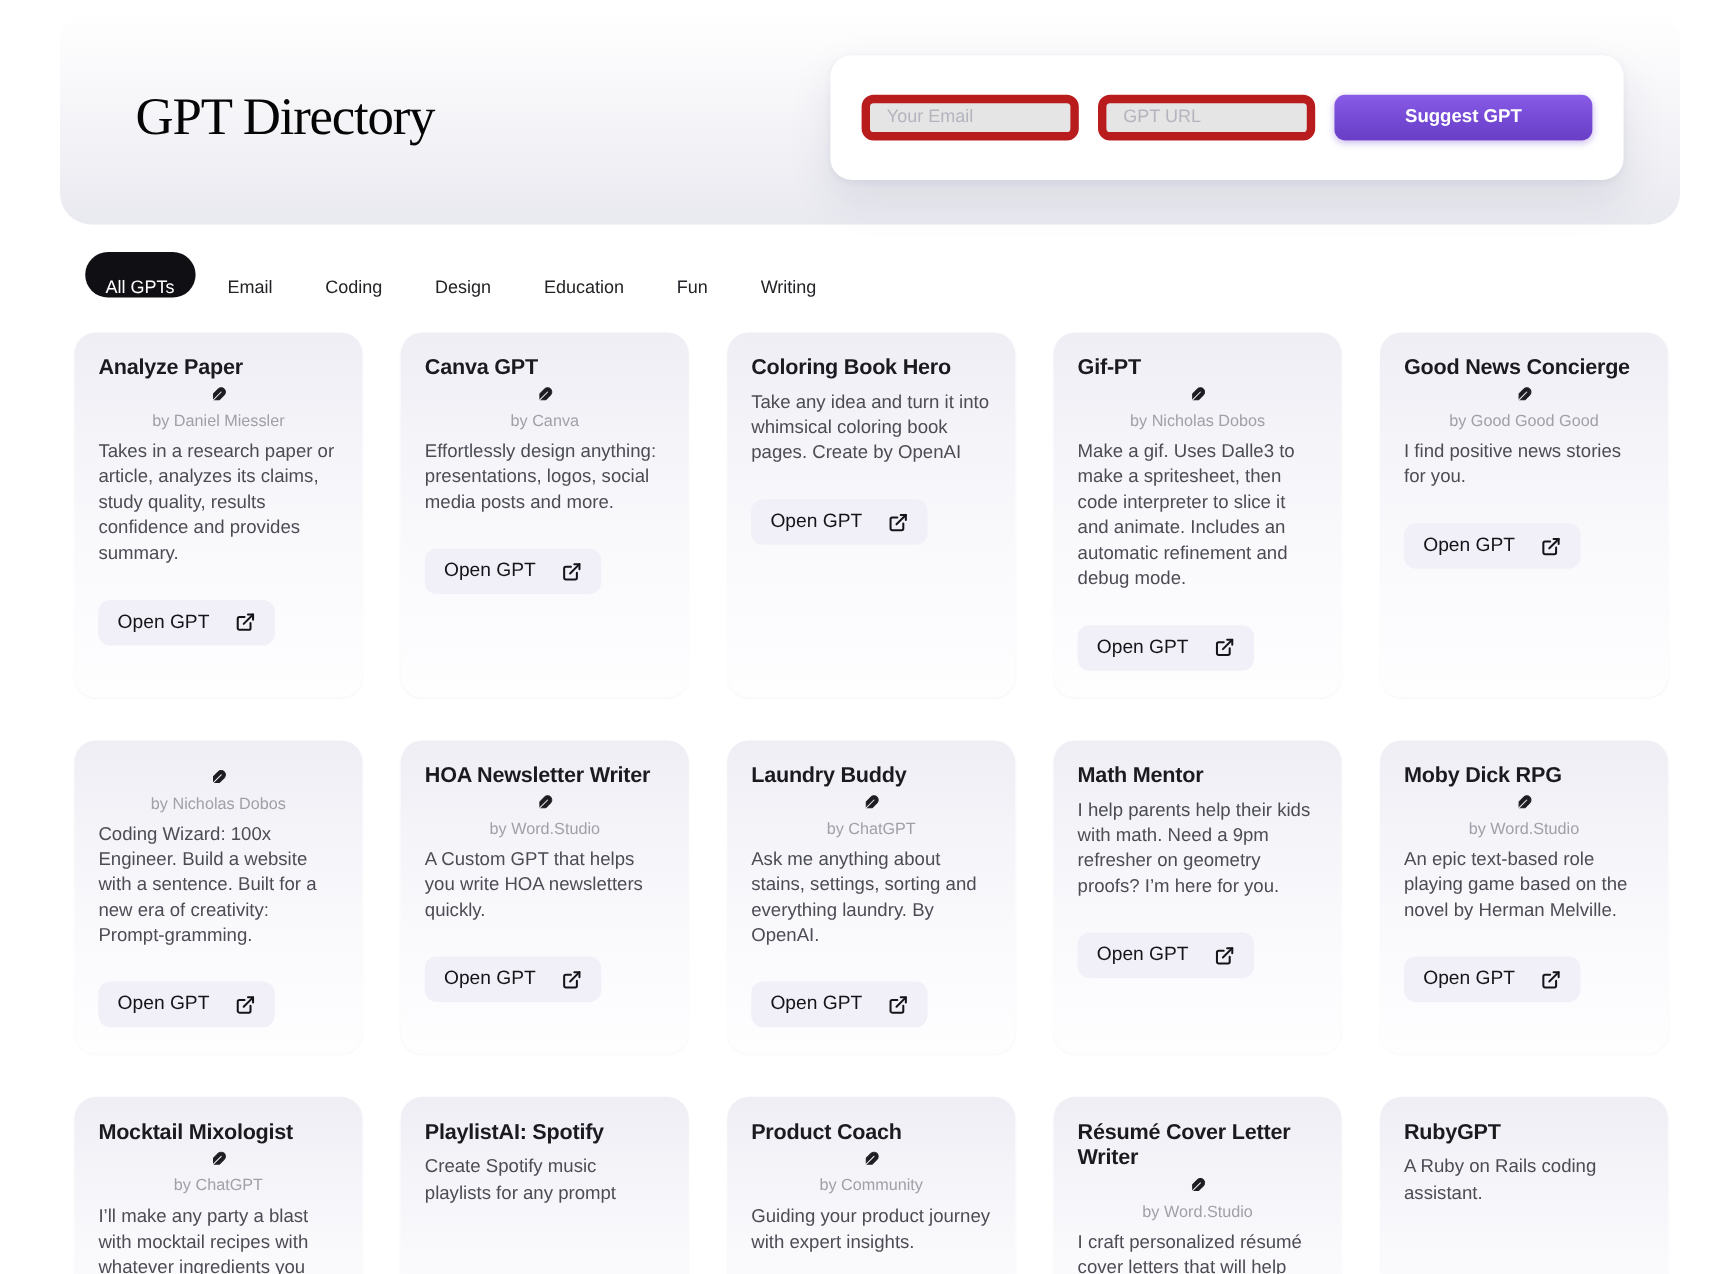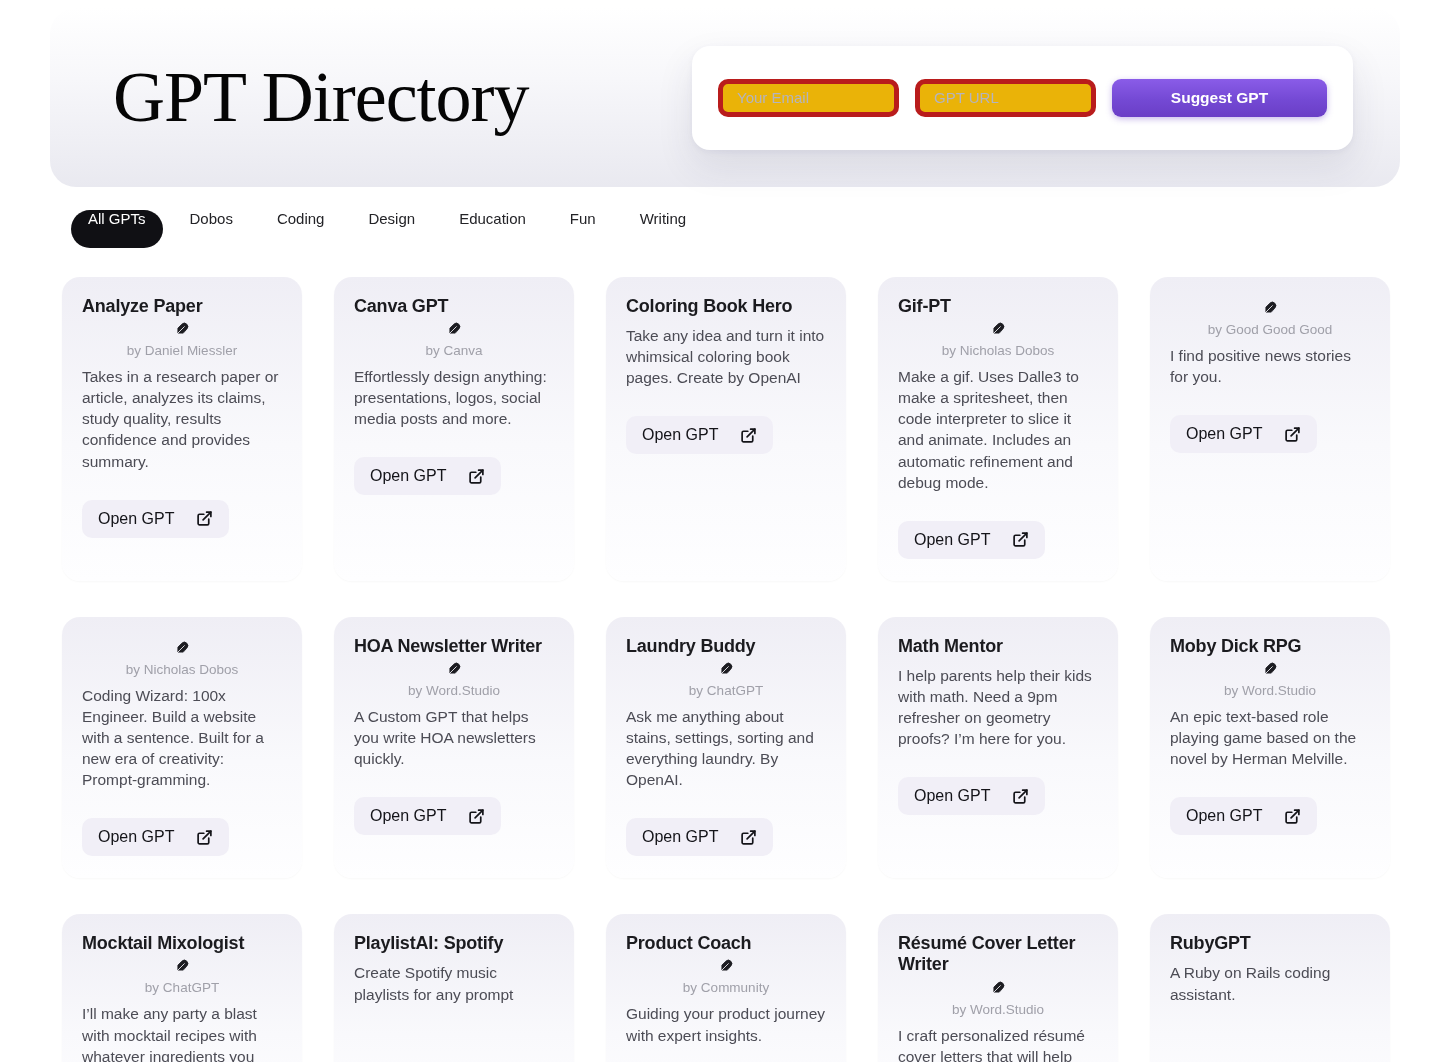--- a/index.html
+++ b/index.html
@@ -8,45 +8,45 @@
 
   
   .header-band{
     margin:8px 47px 0 50px; height:179px; border-radius:26px;
     background:linear-gradient(180deg,#ffffff 0%,#f7f7fa 40%,#e9e9f0 100%);
     display:flex; align-items:center; justify-content:space-between;
     padding:0 47px 0 63px;
   }
   .site-title{
     font-family:"Liberation Serif","DejaVu Serif",serif;
-    font-size:72px; font-weight:500; color:#050505; letter-spacing:-1px;
+    font-size:44px; font-weight:500; color:#050505; letter-spacing:-1px;
   }
   .form-card{
     background:#ffffff; border-radius:18px;
     box-shadow:0 16px 36px rgba(45,45,90,.10), 0 2px 6px rgba(45,45,90,.05);
     padding:33px 26px; display:flex; gap:16px; align-items:center;
   }
   .form-card input{
-    width:181px; height:38px; border:5px solid #b91c1c; border-radius:10px;
-    padding:0 14px; font-size:15px; color:#333; outline:none; background:#eab308;
+    width:181px; height:38px; border:7px solid #b91c1c; border-radius:10px;
+    padding:0 14px; font-size:15px; color:#333; outline:none; background:#e5e5e5;
     font-family:inherit;
   }
   .form-card input::placeholder{ color:#b4b4bf; }
   .suggest-btn{
     width:215px; height:38px; border:none; border-radius:9px; cursor:pointer;
     background:linear-gradient(180deg,#8a5ce8 0%,#7449d4 55%,#6a3ec6 100%);
     color:#ffffff; font-weight:700; font-size:15.5px; font-family:inherit;
     box-shadow:0 2px 6px rgba(100,60,200,.35);
   }
 
   
   .tabs{ margin:23px 0 0 71px; display:flex; gap:10px; align-items:center; }
   .tab{
     height:38px; padding:0 17px; border-radius:999px; border:none; background:transparent;
-    display:inline-flex; align-items:flex-start; font-size:15px; font-weight:500;
+    display:inline-flex; align-items:flex-end; font-size:15px; font-weight:500;
     color:#232327; cursor:pointer; font-family:inherit;
   }
   .tab.active{ background:#101014; color:#ffffff; }
 
   
   .grid{
     margin:29px 57px 0 62px;
     display:grid; grid-template-columns:repeat(5,1fr);
     column-gap:32px; row-gap:36px;
   }
@@ -84,21 +84,21 @@
     <input type="text" placeholder="GPT URL" style="">
     <button class="suggest-btn">Suggest GPT</button>
   </div>
 </header>
 
 <nav class="tabs">
     <button class="tab active">
     <span>All GPTs</span>
   </button>
     <button class="tab">
-    <span>Dobos</span>
+    <span>Email</span>
   </button>
     <button class="tab">
     <span>Coding</span>
   </button>
     <button class="tab">
     <span>Design</span>
   </button>
     <button class="tab">
     <span>Education</span>
   </button>
@@ -175,20 +175,21 @@
     <button class="open-btn">
       <span>Open GPT</span>
       <svg viewBox="0 0 24 24" fill="none" stroke="currentColor" stroke-width="2.4" stroke-linecap="round" stroke-linejoin="round">
         <path d="M18 13v6a2 2 0 0 1-2 2H5a2 2 0 0 1-2-2V8a2 2 0 0 1 2-2h6"></path>
         <polyline points="15 3 21 3 21 9"></polyline>
         <line x1="10" y1="14" x2="21" y2="3"></line>
       </svg>
     </button>
   </article>
     <article class="card">
+    <h3 class="card-title">Good News Concierge</h3>
     <div class="card-author">
       <svg viewBox="0 0 24 24" fill="currentColor" stroke="currentColor" stroke-width="1.5" stroke-linecap="round" stroke-linejoin="round">
         <path d="M20.24 12.24a6 6 0 0 0-8.49-8.49L5 10.5V19h8.5z"></path>
         <line x1="16" y1="8" x2="2" y2="22" stroke="#f3f2f8"></line>
       </svg>
       <span>by Good Good Good</span>
     </div>
     <p class="card-desc">I find positive news stories for you.</p>
     <button class="open-btn">
       <span>Open GPT</span>

